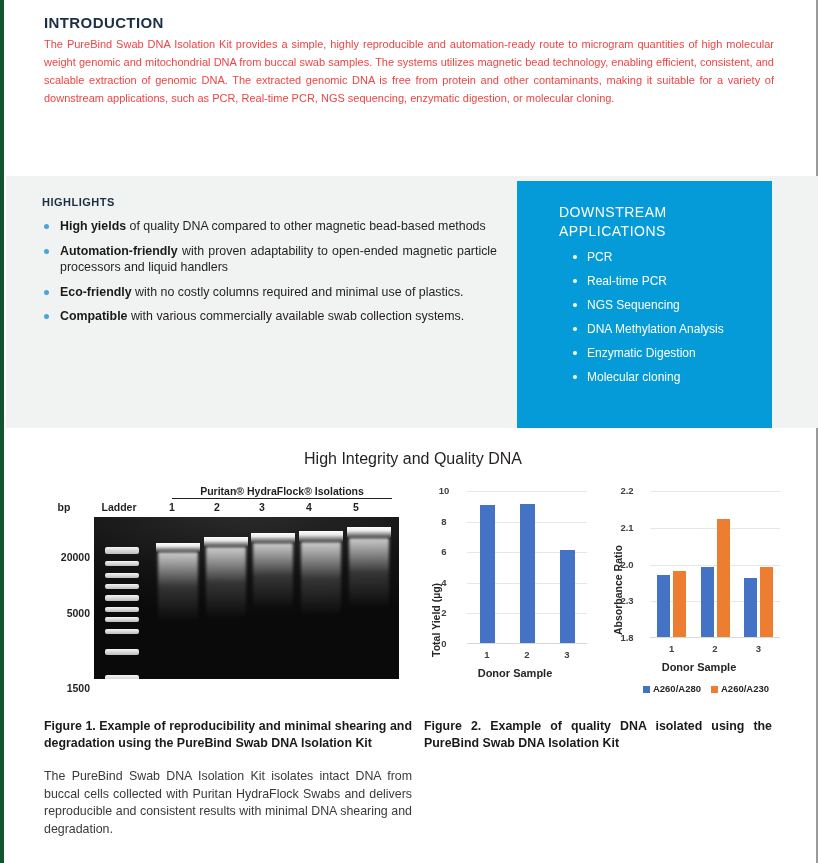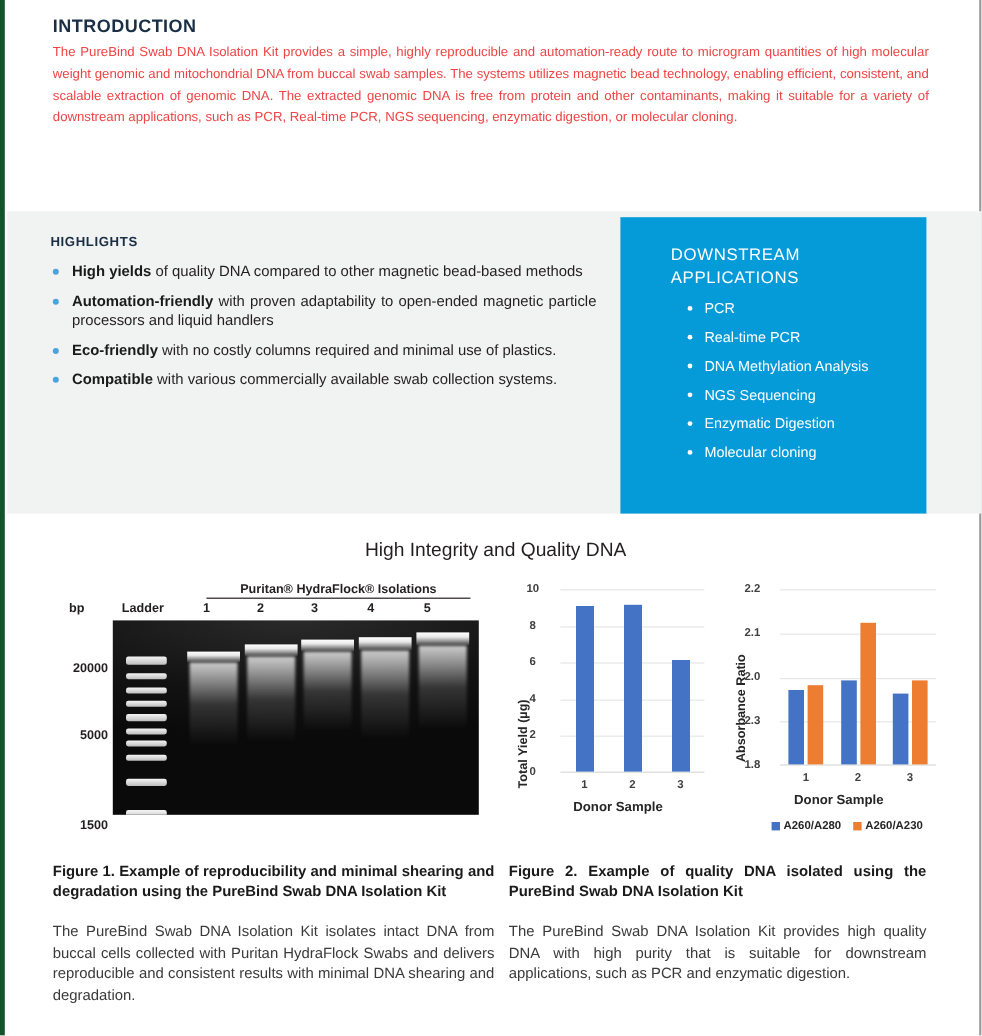--- a/index.html
+++ b/index.html
@@ -189,22 +189,22 @@
   </section>
 
   <aside class="dsbox">
     <div class="ds-title">
       <span>DOWNSTREAM</span><br>
       <span>APPLICATIONS</span>
     </div>
     <ul class="ds-list" id="ds-list">
         <li>PCR</li>
         <li>Real-time PCR</li>
+        <li>NGS Sequencing</li>
         <li>DNA Methylation Analysis</li>
-        <li>NGS Sequencing</li>
         <li>Enzymatic Digestion</li>
         <li>Molecular cloning</li>
       </ul>
   </aside>
 
   <div class="fig-head">High Integrity and Quality DNA</div>
 
   <div class="figwrap">
 
     <figure class="gel-block" style="margin:0;">
@@ -320,16 +320,15 @@
     </figure>
 
   </div>
 
   <div class="cap-col cap-l">
     <p class="cap-title">Figure 1. Example of reproducibility and minimal shearing and degradation using the PureBind Swab DNA Isolation Kit</p>
     <p class="cap-body">The  PureBind  Swab  DNA  Isolation  Kit  isolates  intact  DNA from  buccal cells collected with Puritan HydraFlock Swabs and  delivers  reproducible  and  consistent  results  with minimal DNA shearing and degradation.</p>
   </div>
   <div class="cap-col cap-r">
     <p class="cap-title">Figure 2. Example of quality DNA isolated using the PureBind Swab DNA Isolation Kit</p>
-    <p class="cap-body">The  PureBind  Swab  DNA  Isolation  Kit  provides  high quality   DNA   with   high   purity   that   is   suitable   for downstream  applications,  such  as  PCR  and enzymatic digestion.</p>
   </div>
 
 </div>
 
 </body></html>

